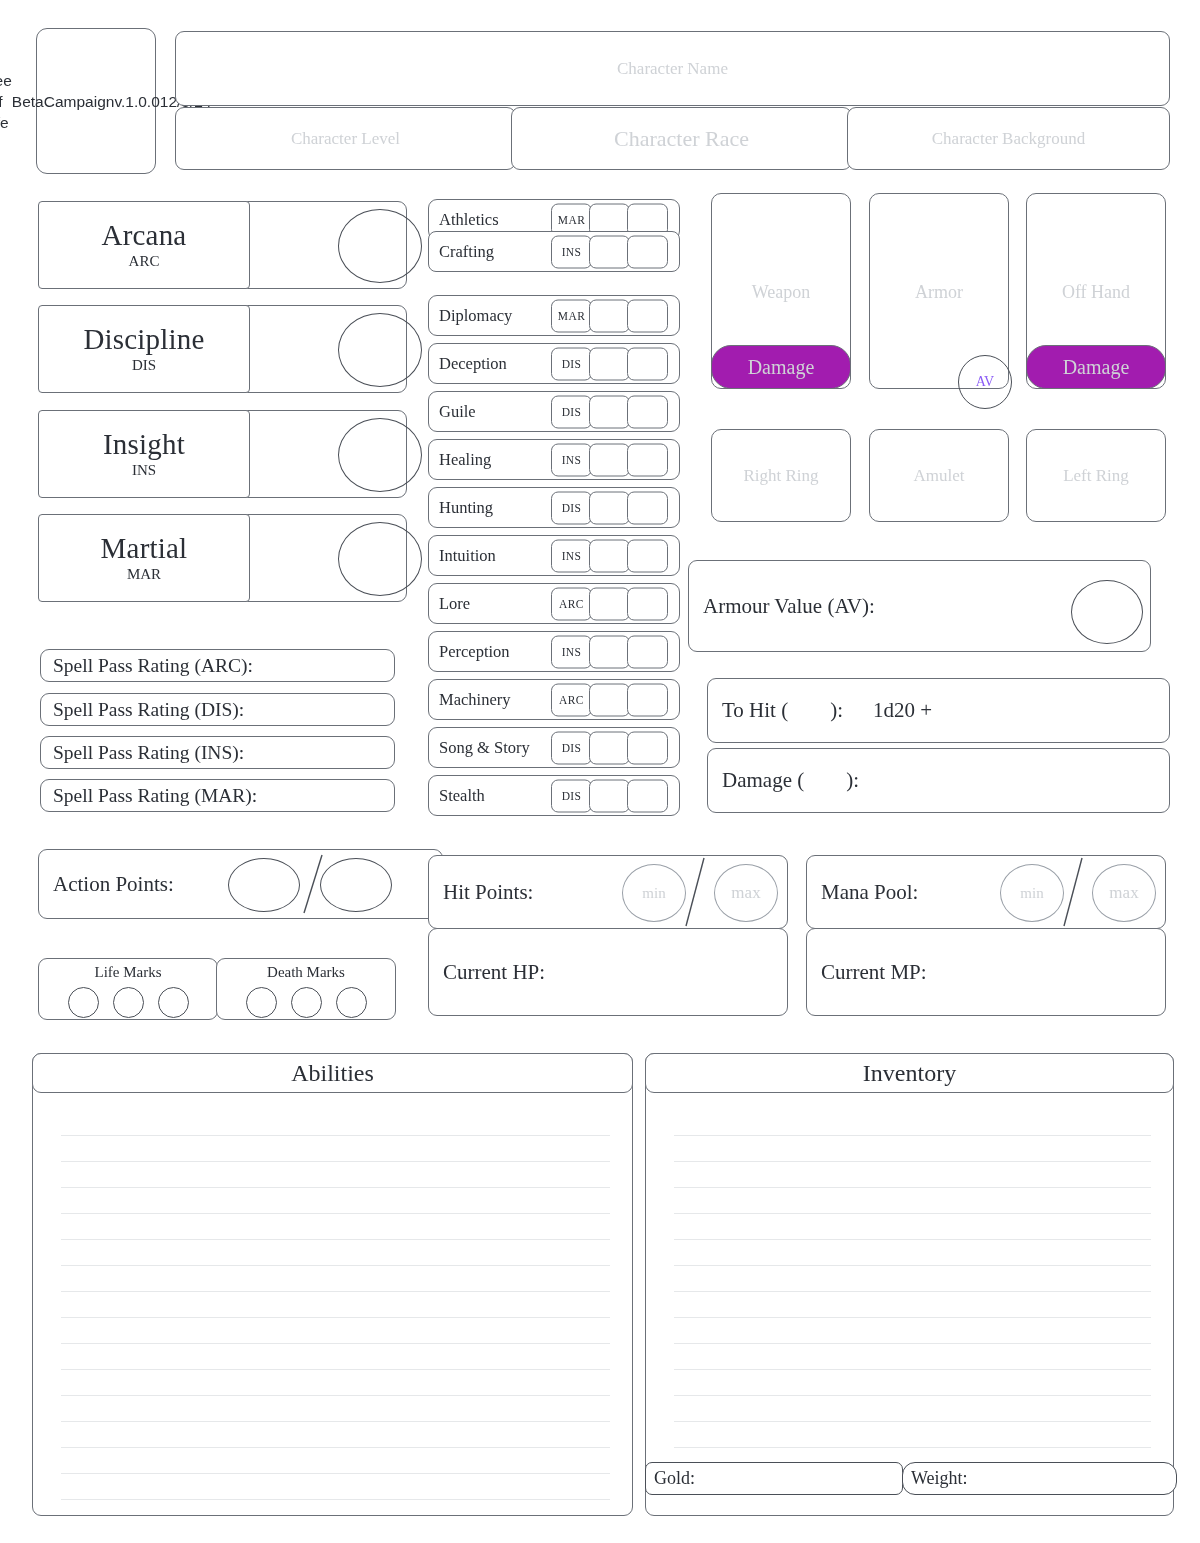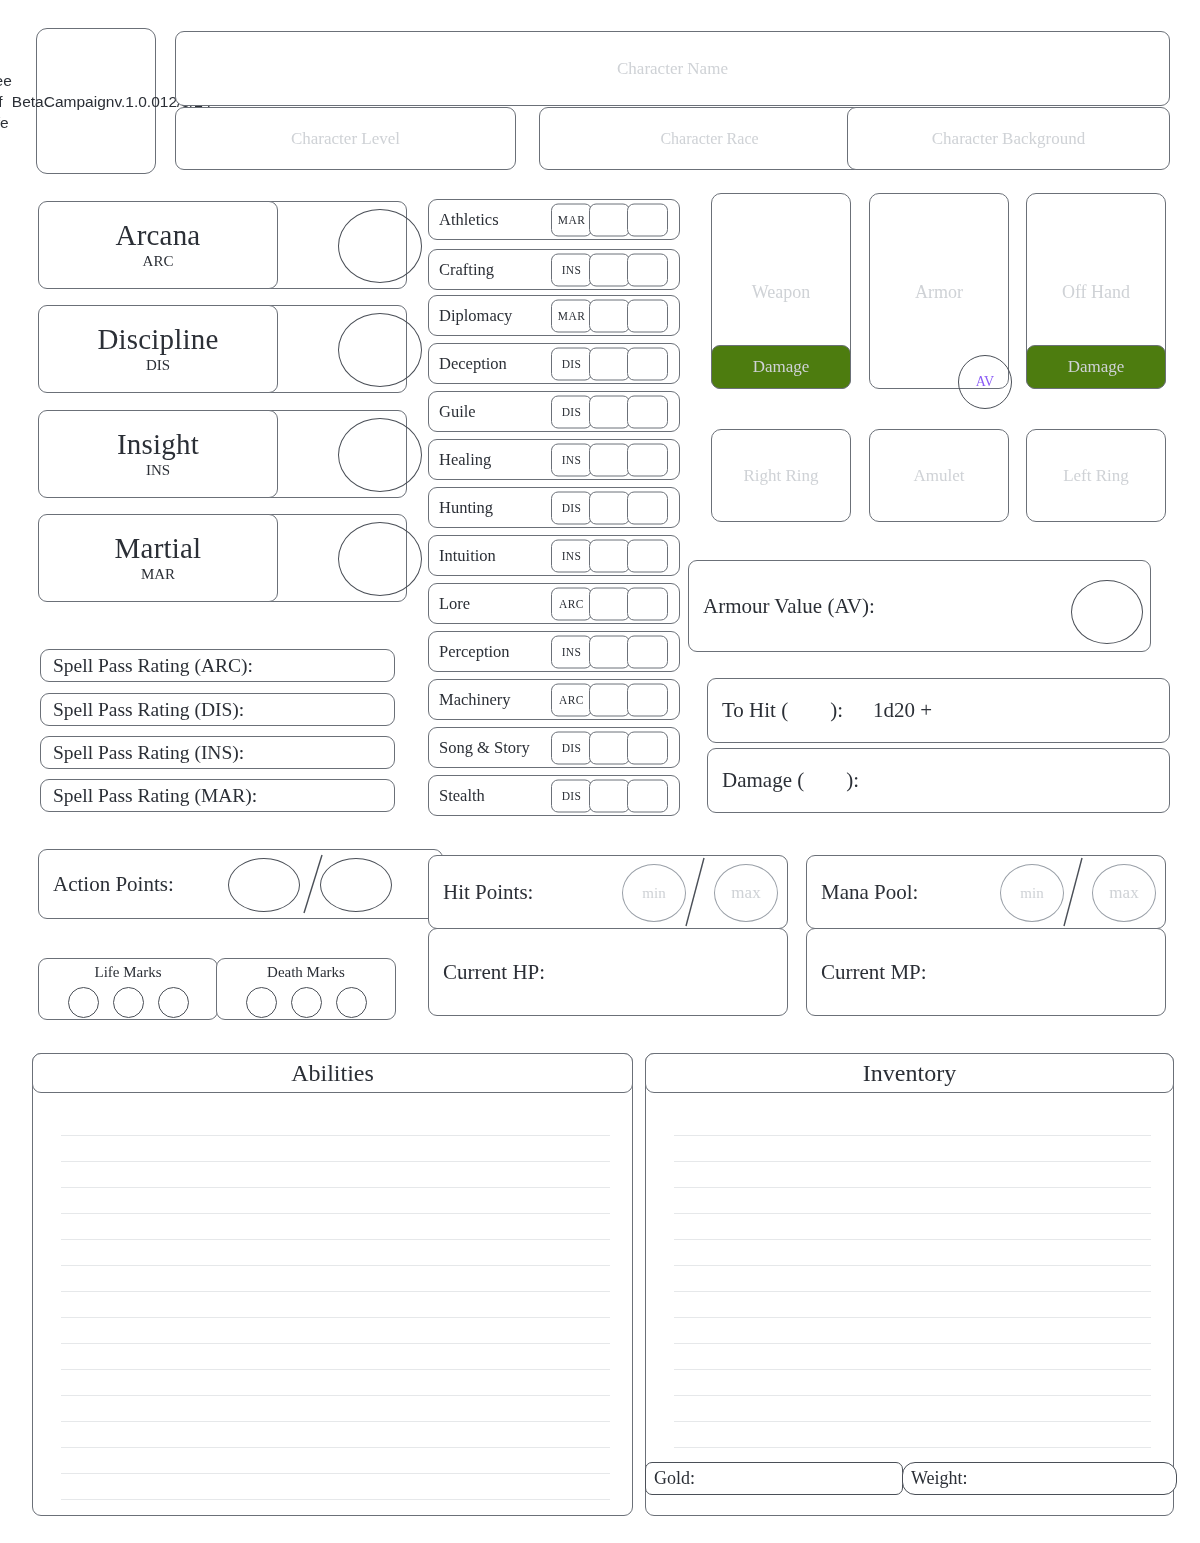--- a/index.html
+++ b/index.html
@@ -27,27 +27,27 @@
   #campaign-box{
     left:36px;top:28px;width:120px;height:146px;
     font-family:"Liberation Sans","DejaVu Sans",sans-serif;
     font-size:15.5px;line-height:21px;text-align:center;
     color:#2b2f36;
     display:flex;flex-direction:row;align-items:center;justify-content:center;
     border-radius:11px;
   }
   #char-name{left:175px;top:31px;width:995px;height:75px;font-size:17px;}
   #char-level{left:175px;top:107px;width:341px;height:63px;font-size:17px;}
-  #char-race{left:511px;top:107px;width:341px;height:63px;font-size:16px;margin-left:28px;}
+  #char-race{left:511px;top:107px;width:341px;height:63px;font-size:22px;}
   #char-background{left:847px;top:107px;width:323px;height:63px;font-size:17px;}
 
   
   .attr-name{
-    position:absolute;border:1px solid #6b7078;border-radius:9px;background:#fff;
-    box-sizing:border-box;left:38px;width:240px;height:88px;
+    position:absolute;border:1px solid #6b7078;border-radius:4px;background:#fff;
+    box-sizing:border-box;left:38px;width:212px;height:88px;
     display:flex;flex-direction:column;align-items:center;justify-content:center;
     z-index:2;
   }
   .attr-name .big{font-size:29px;line-height:32px;letter-spacing:.2px;}
   .attr-name .abbr{font-size:15px;line-height:19px;margin-top:1px;}
   .attr-val{
     position:absolute;border:1px solid #6b7078;border-radius:9px;background:#fff;
     box-sizing:border-box;left:237px;width:170px;height:88px;z-index:1;
   }
   .attr-circle{
@@ -86,22 +86,22 @@
   }
 
   
   .eq-big{width:140px;height:196px;border-radius:10px;}
   .eq-big .eqlabel{
     position:absolute;left:0;right:0;top:88px;text-align:center;
     font-size:18px;
   }
   .eq-dmg{
     position:absolute;left:-1px;right:-1px;bottom:-1px;height:42px;
-    border:1px solid #6b7078;border-radius:9px;background:#4d7c0f;
-    display:flex;align-items:center;justify-content:center;font-size:17px;
+    border:1px solid #6b7078;border-radius:20px;background:#a21caf;
+    display:flex;align-items:center;justify-content:center;font-size:20px;
   }
   .eq-small{width:140px;height:93px;border-radius:10px;font-size:17px;}
   #av-circle{
     position:absolute;left:958px;top:355px;width:52px;height:52px;
     border:1px solid #4a4f57;border-radius:50%;background:transparent;
     display:flex;align-items:center;justify-content:center;
     font-size:14px;color:#8b5cf6;z-index:5;
   }
 
   
@@ -225,21 +225,21 @@
     <span>Spell Pass Rating (MAR):</span>
   </div>
 
   <div id="skills-container">
       <div class="skill-row" style="top: 199px;">
         <div class="skill-name">Athletics</div>
         <div class="skill-tag">MAR</div>
         <div class="skill-b1"></div>
         <div class="skill-b2"></div>
       </div>
-      <div class="skill-row" style="top: 249px;">
+      <div class="skill-row" style="top: 231px; border-radius: 8px;">
         <div class="skill-name">Crafting</div>
         <div class="skill-tag">INS</div>
         <div class="skill-b1"></div>
         <div class="skill-b2"></div>
       </div>
       <div class="skill-row" style="top: 295px;">
         <div class="skill-name">Diplomacy</div>
         <div class="skill-tag">MAR</div>
         <div class="skill-b1"></div>
         <div class="skill-b2"></div>

